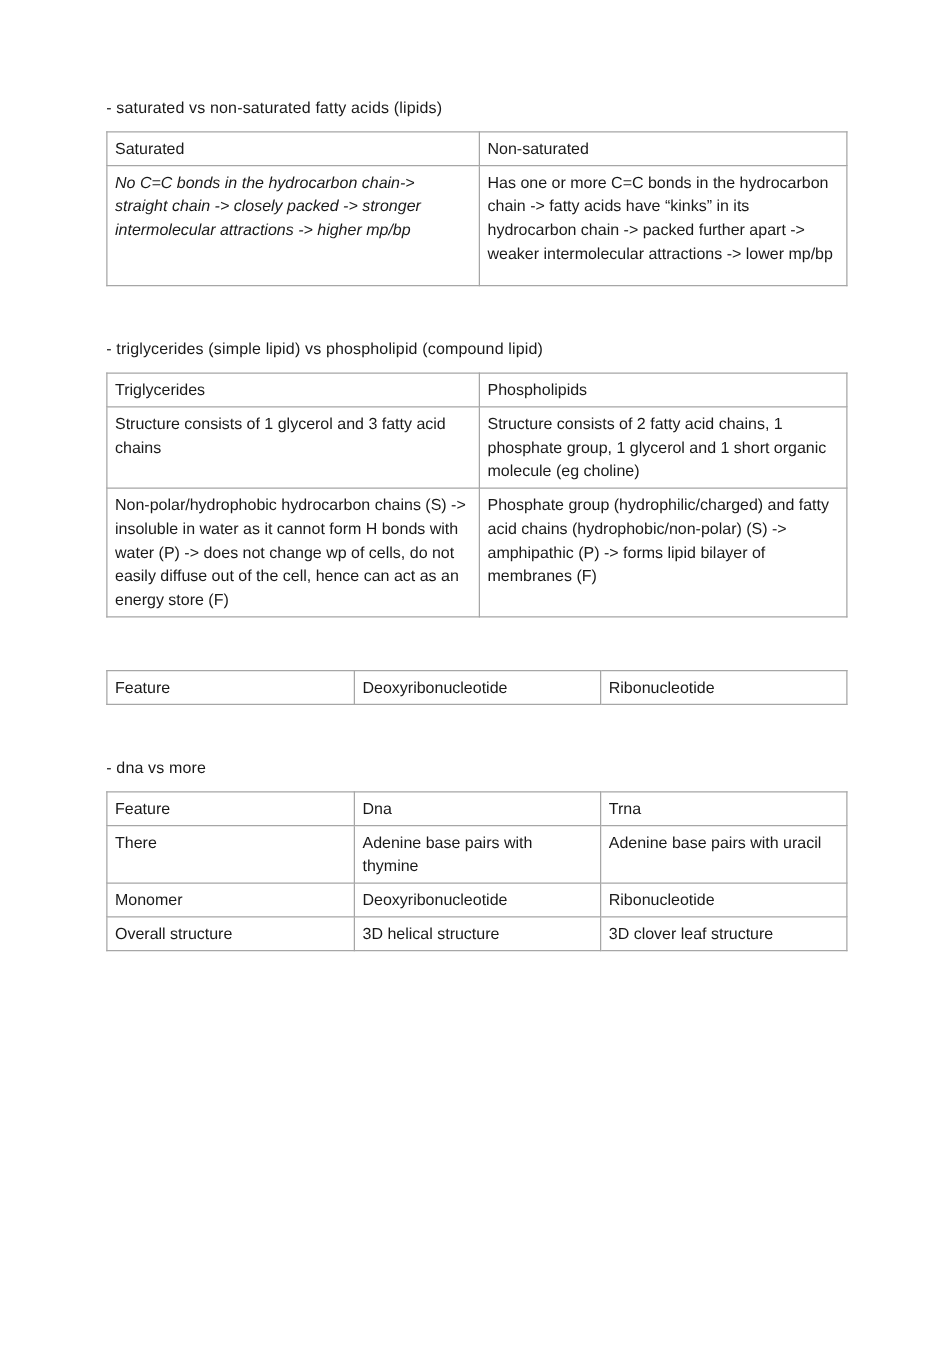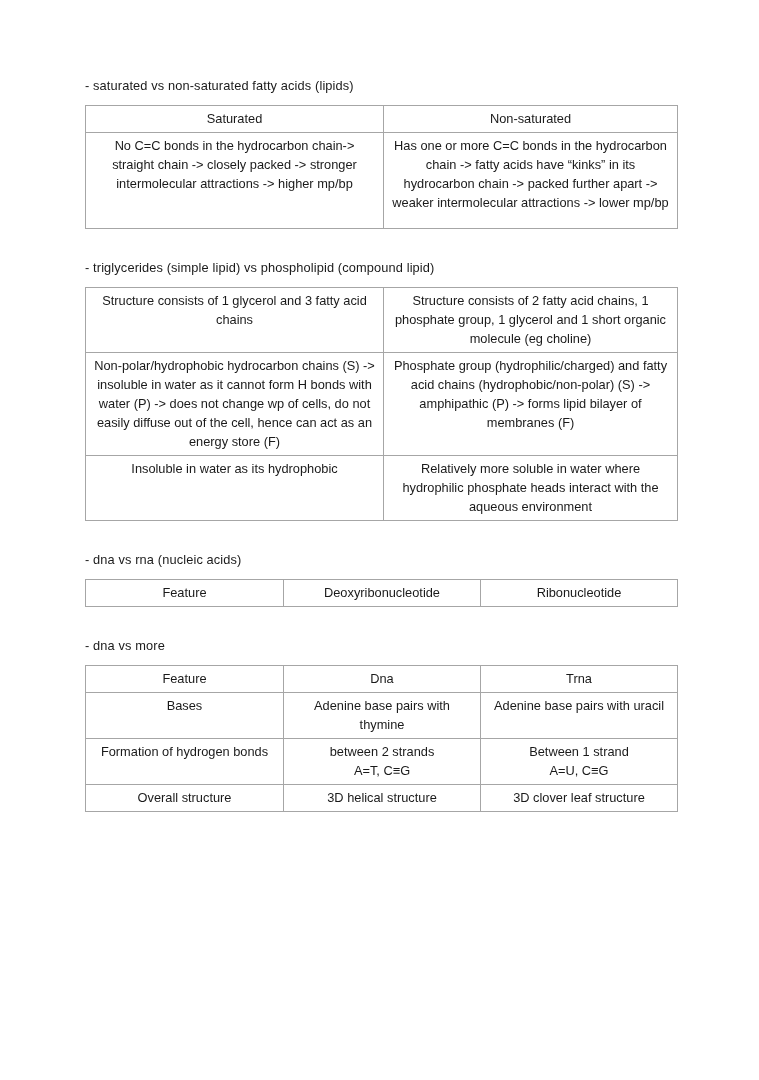--- a/index.html
+++ b/index.html
@@ -17,21 +17,21 @@
   }
   .page {
     position: relative;
     width: 759px;
     height: 1080px;
     background: #ffffff;
     box-sizing: border-box;
     padding: 78px 82px 0 85px;
   }
   .section {
-    margin-bottom: 1px;
+    margin-bottom: 12px;
   }
   .section-heading {
     font-size: 12.8px;
     line-height: 16px;
     color: #1a1a1a;
     margin: 0 0 11px 0;
     white-space: nowrap;
     letter-spacing: 0.01em;
   }
   .spacer-sm { height: 30px; }
@@ -43,32 +43,31 @@
     margin: 0;
   }
   table.cmp td {
     border: 1px solid #a6a6a6;
     padding: 3px 6px 4px 6px;
     font-size: 12.8px;
     line-height: 19px;
     vertical-align: top;
     color: #1a1a1a;
     word-wrap: break-word;
-    text-align: center;
   }
   
   table.two-col col.c1 { width: 298px; }
   table.two-col col.c2 { width: 294px; }
   
   table.three-col col.c1 { width: 198px; }
   table.three-col col.c2 { width: 197px; }
   table.three-col col.c3 { width: 197px; }
 
   td .line { display: block; }
-  td.tall-1 { height: 88px; }
+  td.tall-1 { height: 88px; font-style: italic; }
 </style>
 </head>
 <body>
 
 <div class="page">
 
   <div class="section">
     <p class="section-heading">- saturated vs non-saturated fatty acids (lipids)</p>
     <table class="cmp two-col">
       <colgroup>
@@ -92,39 +91,38 @@
 
   <div class="section">
     <p class="section-heading">- triglycerides (simple lipid) vs phospholipid (compound lipid)</p>
     <table class="cmp two-col">
       <colgroup>
           <col class="c1">
           <col class="c2">
         </colgroup>
       <tbody>
         <tr>
+          <td>Triglycerides</td>
+          <td>Phospholipids</td>
+        </tr>
+        <tr>
           <td>Structure consists of 1 glycerol and 3 fatty acid chains</td>
           <td>Structure consists of 2 fatty acid chains, 1 phosphate group, 1 glycerol and 1 short organic molecule (eg choline)</td>
         </tr>
         <tr>
           <td>Non-polar/hydrophobic hydrocarbon chains (S) -&gt; insoluble in water as it cannot form H bonds with water (P) -&gt; does not change wp of cells, do not easily diffuse out of the cell, hence can act as an energy store (F)</td>
           <td>Phosphate group (hydrophilic/charged) and fatty acid chains (hydrophobic/non-polar) (S) -&gt; amphipathic (P) -&gt; forms lipid bilayer of membranes (F)</td>
-        </tr>
-        <tr>
-          <td>Insoluble in water as its hydrophobic</td>
-          <td>Relatively more soluble in water where hydrophilic phosphate heads interact with the aqueous environment</td>
         </tr>
       </tbody>
     </table>
   </div>
 
   <div class="spacer-md"></div>
 
   <div class="section">
-    <p class="section-heading">- dna vs rna (nucleic acids)</p>
     <table class="cmp three-col">
       <colgroup>
           <col class="c1">
           <col class="c2">
           <col class="c3">
         </colgroup>
       <tbody>
         <tr>
           <td>Feature</td>
           <td>Deoxyribonucleotide</td>
@@ -144,36 +142,28 @@
           <col class="c2">
           <col class="c3">
         </colgroup>
       <tbody>
         <tr>
           <td>Feature</td>
           <td>Dna</td>
           <td>Trna</td>
         </tr>
         <tr>
-          <td>Bases</td>
+          <td>There</td>
           <td>Adenine base pairs with thymine</td>
           <td>Adenine base pairs with uracil</td>
         </tr>
         <tr>
-          <td>
-              <span class="line">Formation of hydrogen bonds</span>
-            </td>
-          <td>
-              <span class="line">between 2 strands</span>
-              <span class="line">A=T, C≡G</span>
-            </td>
-          <td>
-              <span class="line">Between 1 strand</span>
-              <span class="line">A=U, C≡G</span>
-            </td>
+          <td>Monomer</td>
+          <td>Deoxyribonucleotide</td>
+          <td>Ribonucleotide</td>
         </tr>
         <tr>
           <td>Overall structure</td>
           <td>3D helical structure</td>
           <td>3D clover leaf structure</td>
         </tr>
       </tbody>
     </table>
   </div>
 

